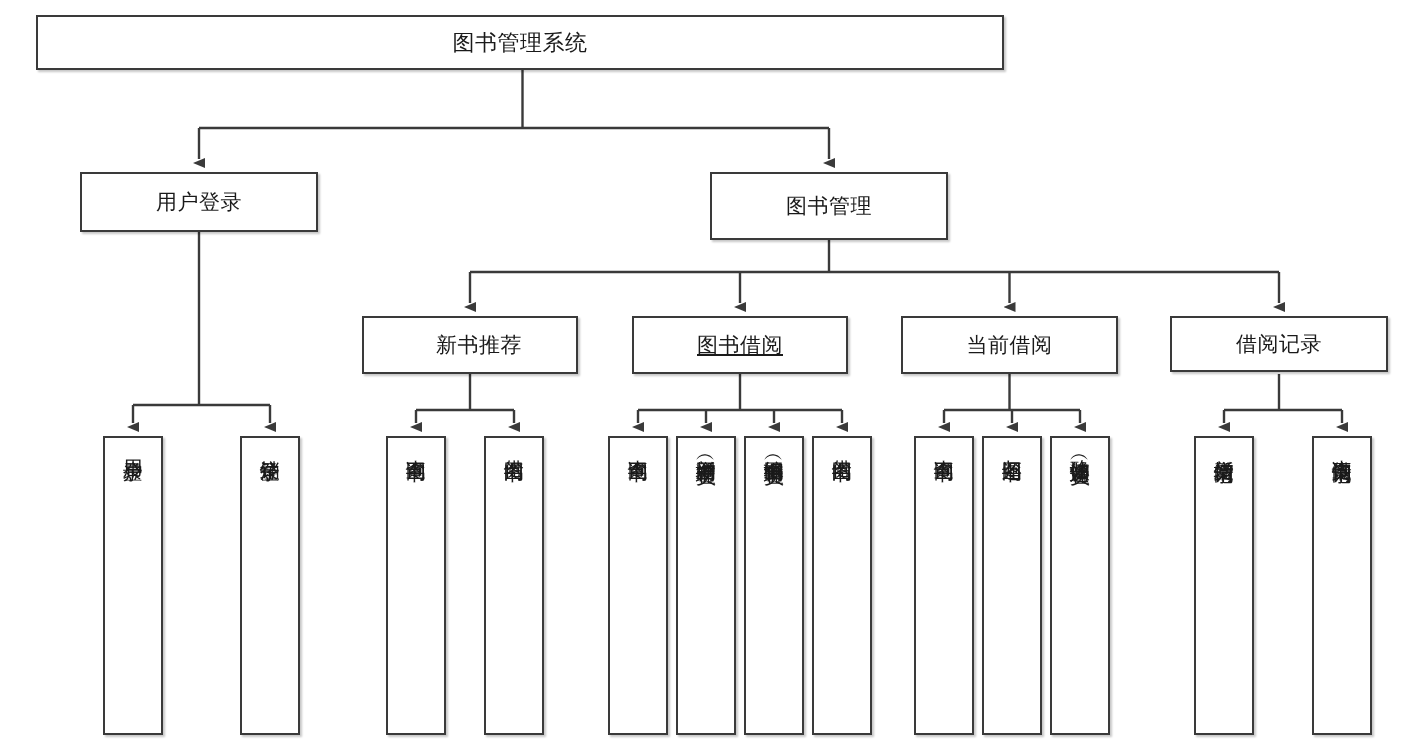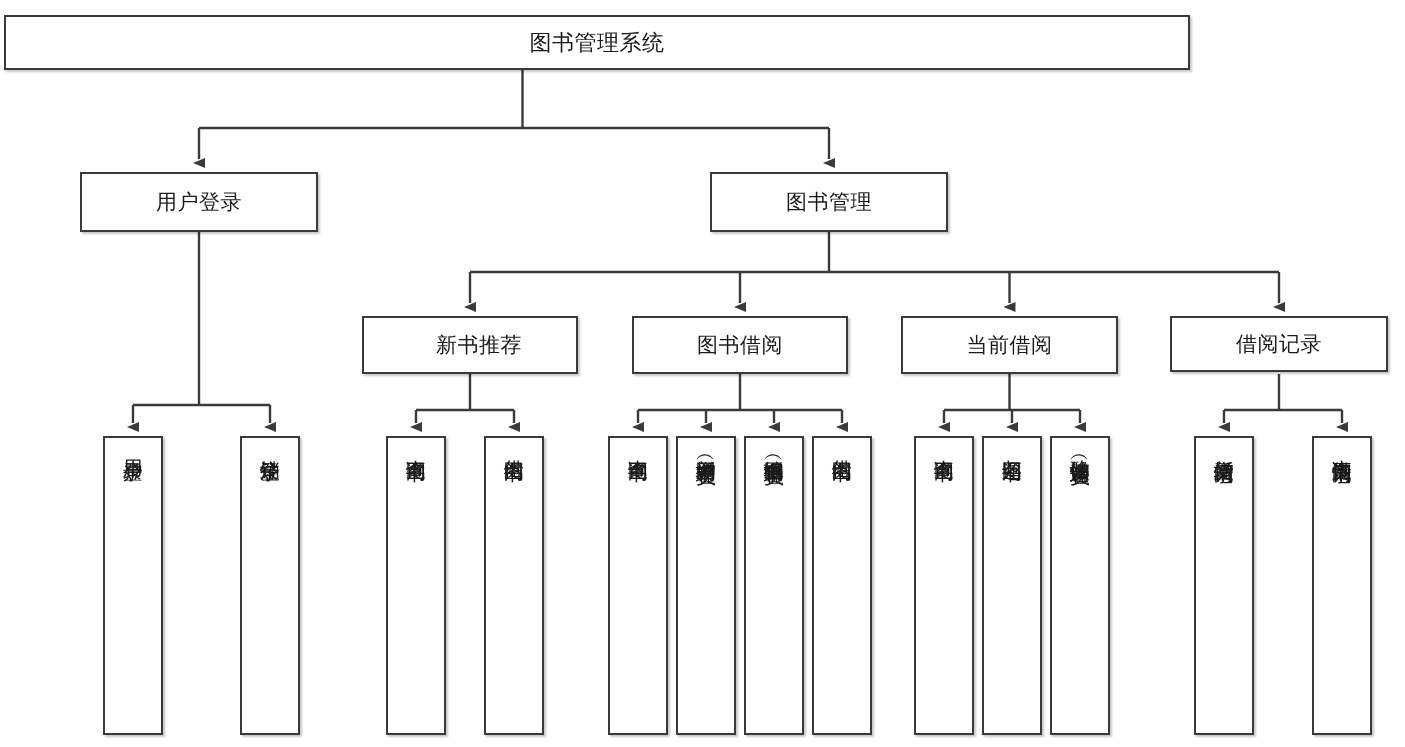--- a/index.html
+++ b/index.html
@@ -109,33 +109,33 @@
         <path d="M944,410 L944,423" marker-end="url(#arrow)"></path>
         <path d="M1012,410 L1012,423" marker-end="url(#arrow)"></path>
         <path d="M1080,410 L1080,423" marker-end="url(#arrow)"></path>
         <path d="M1279,374 L1279,410"></path>
         <path d="M1224,410 L1342,410"></path>
         <path d="M1224,410 L1224,423" marker-end="url(#arrow)"></path>
         <path d="M1342,410 L1342,423" marker-end="url(#arrow)"></path>
       </g>
   </svg>
   <div id="nodes-layer">
-      <div class="node horiz root" style="left: 4px; top: 15px; width: 1186px; height: 55px;">
+      <div class="node horiz root" style="left: 36px; top: 15px; width: 968px; height: 55px;">
         <span class="label">图书管理系统</span>
       </div>
       <div class="node horiz level1" style="left: 80px; top: 172px; width: 238px; height: 60px;">
         <span class="label">用户登录</span>
       </div>
-      <div class="node horiz level1" style="left: 710px; top: 172px; width: 238px; height: 60px;">
+      <div class="node horiz level1" style="left: 710px; top: 172px; width: 238px; height: 68px;">
         <span class="label">图书管理</span>
       </div>
       <div class="node horiz level2" style="left: 362px; top: 316px; width: 216px; height: 58px; padding-left: 18px;">
         <span class="label">新书推荐</span>
       </div>
-      <div class="node horiz level2" style="left: 632px; top: 316px; width: 216px; height: 58px;">
+      <div class="node horiz level2" style="left: 632px; top: 316px; width: 216px; height: 58px; text-decoration: underline;">
         <span class="label">图书借阅</span>
       </div>
       <div class="node horiz level2" style="left: 901px; top: 316px; width: 217px; height: 58px;">
         <span class="label">当前借阅</span>
       </div>
       <div class="node horiz level2" style="left: 1170px; top: 316px; width: 218px; height: 56px;">
         <span class="label">借阅记录</span>
       </div>
       <div class="node vert leaf" style="left: 103px; top: 436px; width: 60px; height: 299px;">
         <span class="label">用户登录</span>

